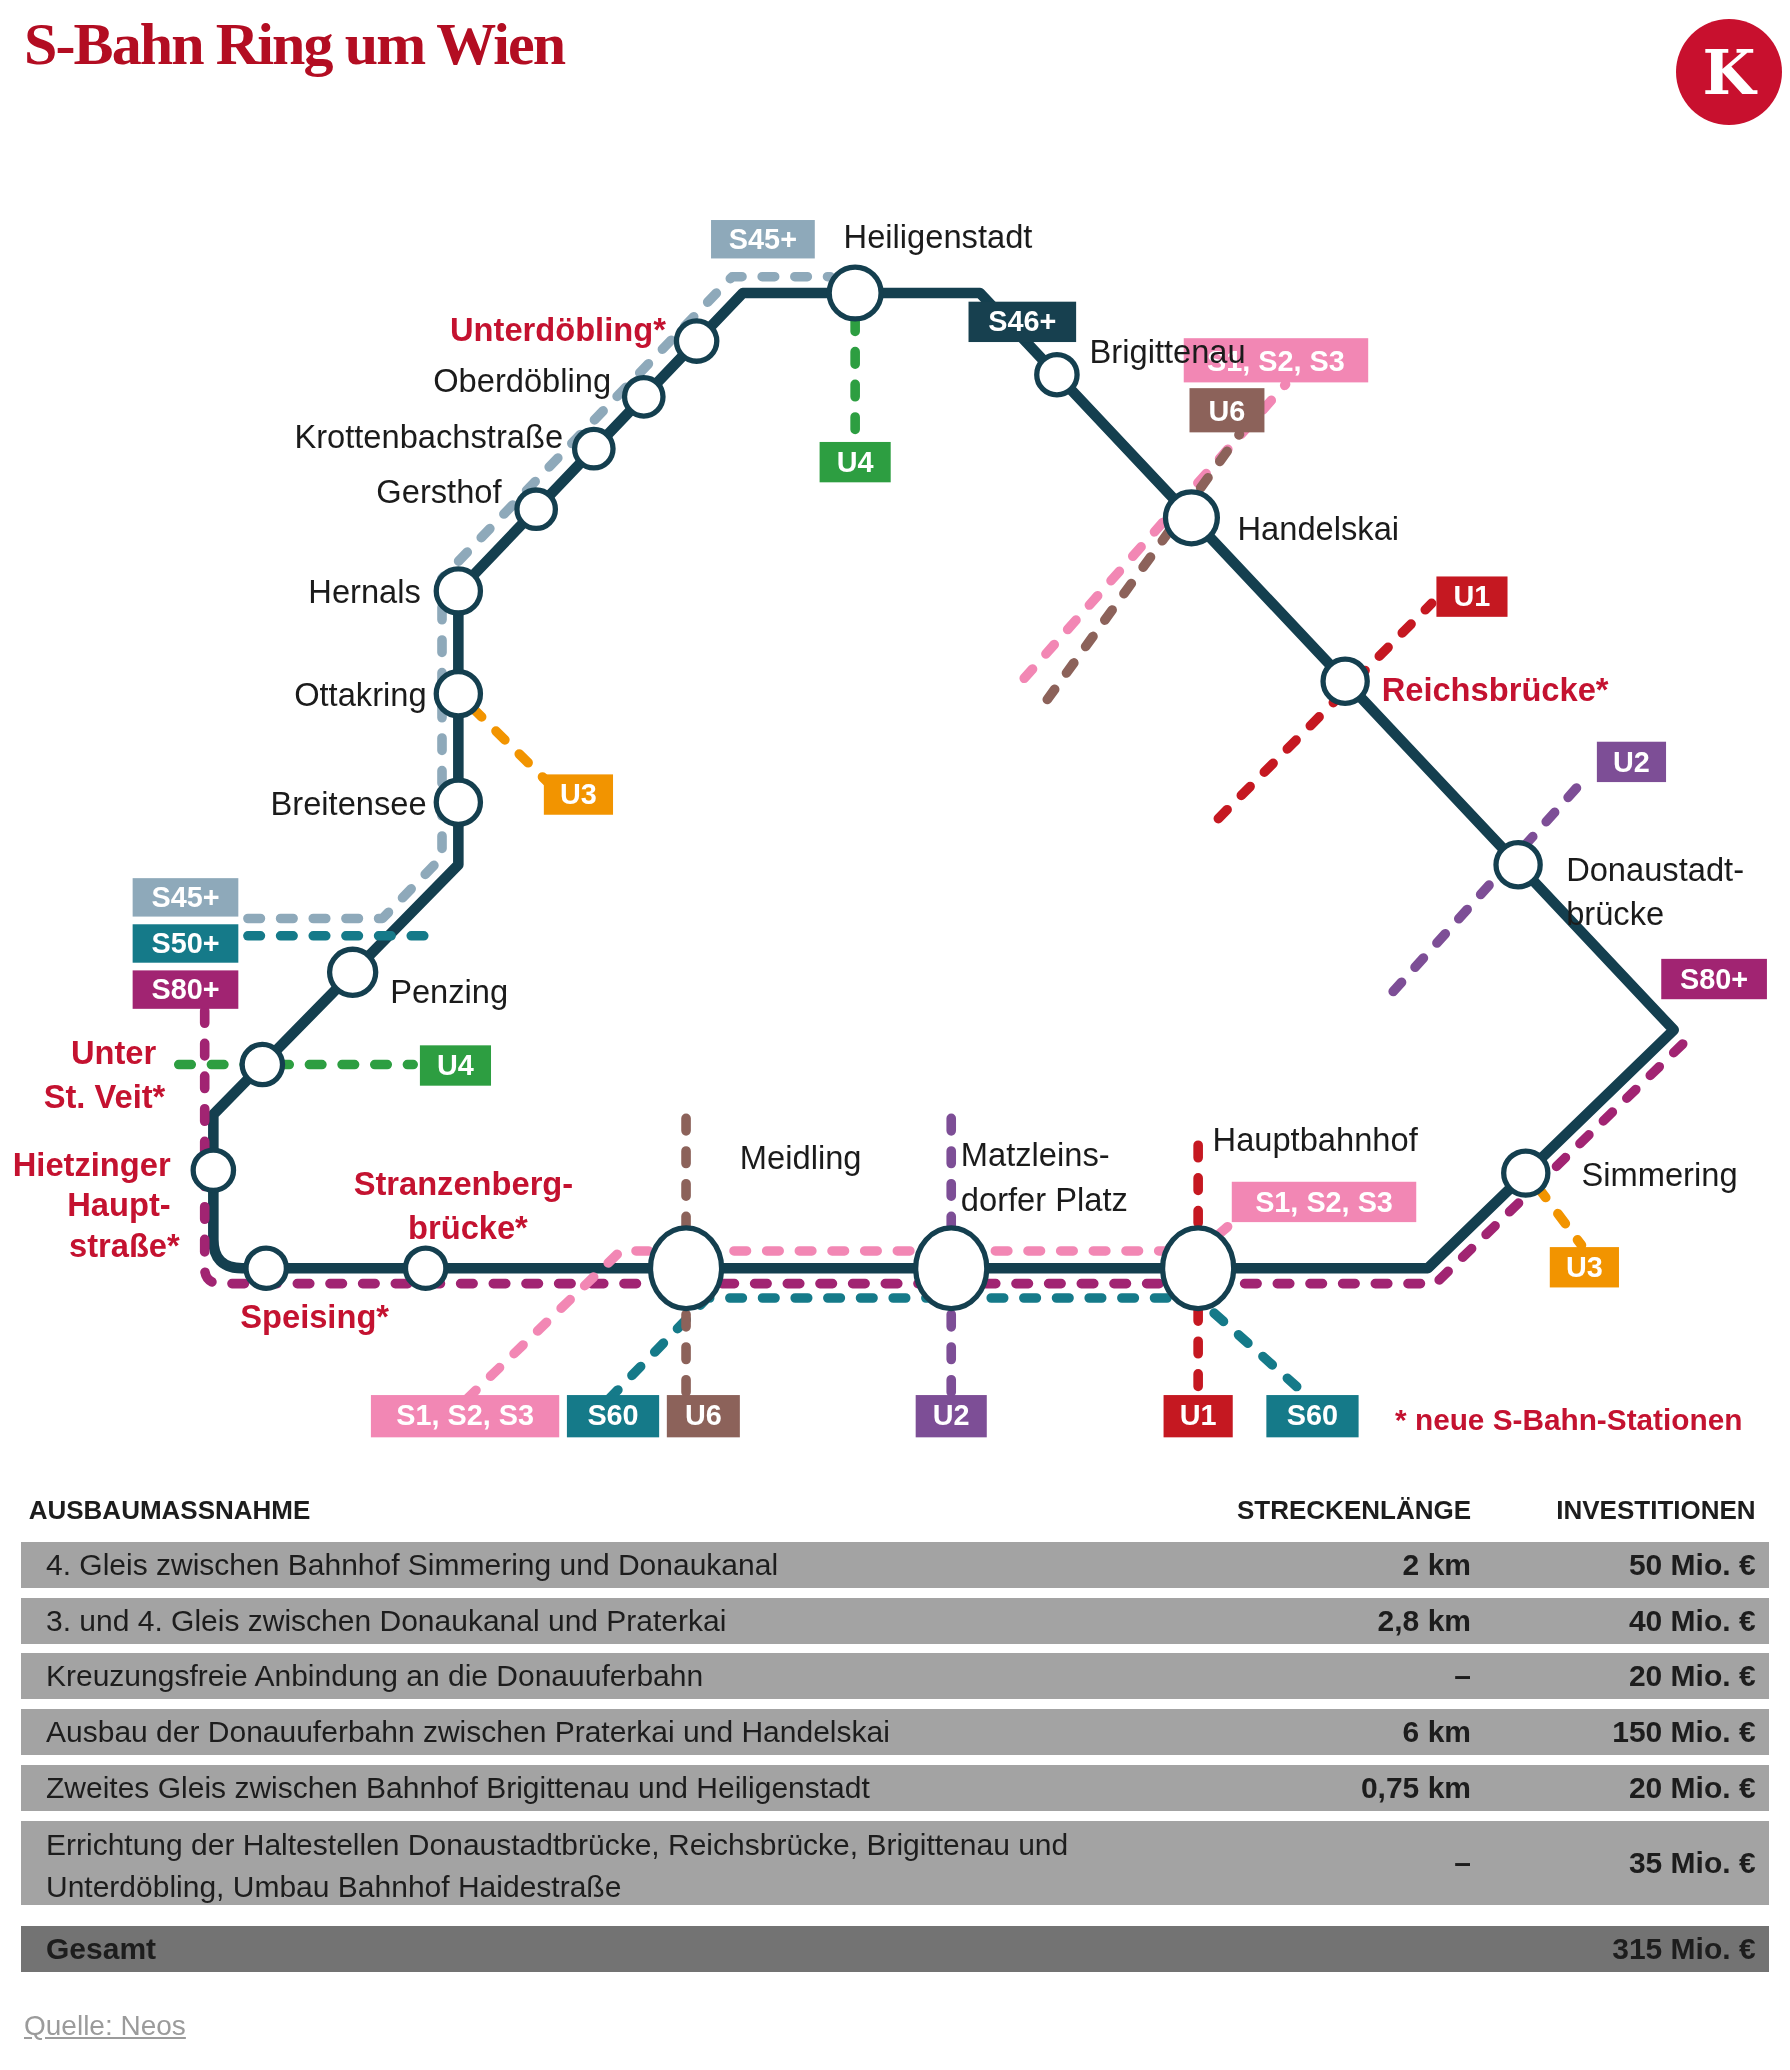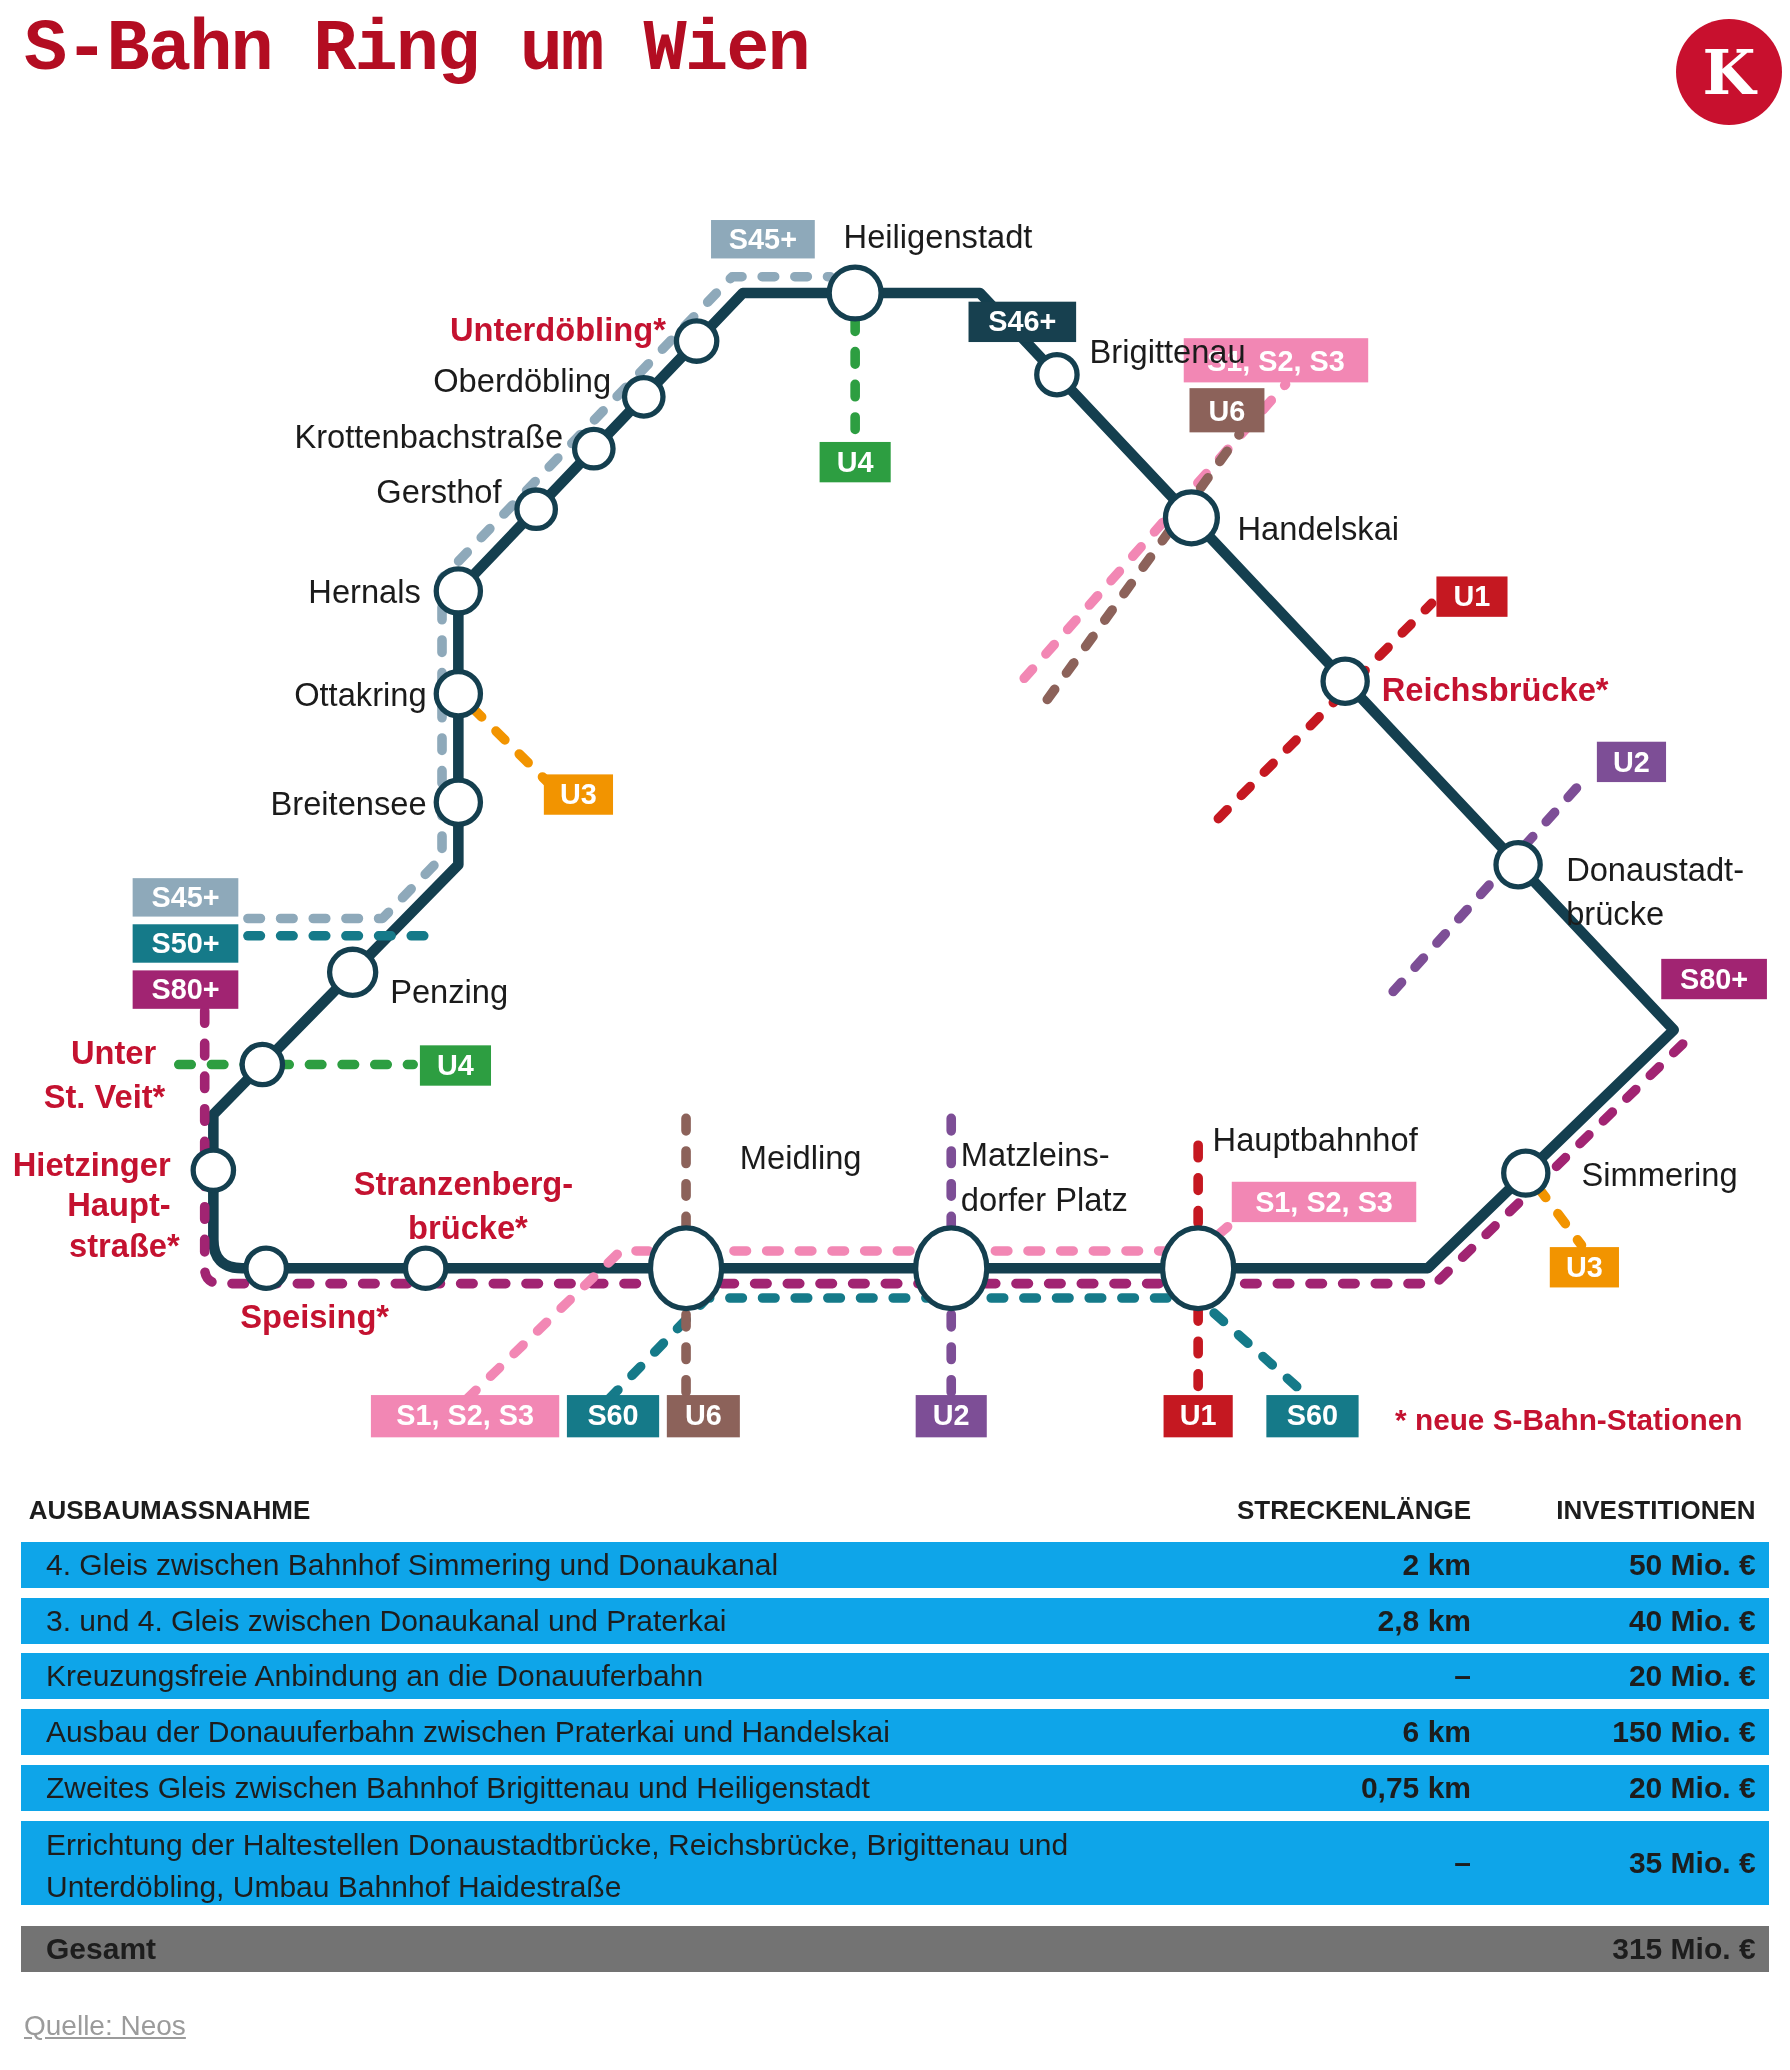--- a/index.html
+++ b/index.html
@@ -1,30 +1,30 @@
 <!DOCTYPE html>
 <html><head>
 <meta charset="utf-8">
 <style>
   html,body{margin:0;padding:0;background:#ffffff;}
   .page{position:relative;width:1791px;height:2070px;background:#ffffff;
         font-family:"Liberation Sans",sans-serif;overflow:hidden;}
-  .title{position:absolute;left:24px;top:13.4px;font-family:Liberation Mono, monospace;
-         font-weight:700;font-size:72px;line-height:1.05;color:#B30D22;letter-spacing:-1.9px;}
+  .title{position:absolute;left:24px;top:13.4px;font-family:Liberation Serif, serif;
+         font-weight:700;font-size:60px;line-height:1.05;color:#B30D22;letter-spacing:-1.9px;}
   .klogo{position:absolute;left:1676px;top:19px;width:106px;height:106px;border-radius:50%;
          background:#C8102E;display:flex;align-items:center;justify-content:center;}
   .klogo span{font-family:"DejaVu Serif",serif;font-weight:700;font-size:61px;color:#ffffff;}
   svg.map{position:absolute;left:0;top:0;}
   .lbl{font-size:34px;fill:#1B1B1B;}
   .lbl-red{font-size:34px;font-weight:700;fill:#C41230;}
   .badge-txt{font-size:30px;font-weight:700;fill:#ffffff;text-anchor:middle;}
   .note-txt{font-size:31px;font-weight:700;fill:#C41230;}
   .thead{position:absolute;left:21px;width:1748px;top:1491px;height:38px;display:flex;
          font-size:26px;font-weight:700;color:#1d1d1d;line-height:38px;}
-  .trow{position:absolute;left:21px;width:1748px;background:#0ea5e9;display:flex;
+  .trow{position:absolute;left:21px;width:1748px;background:#a3a3a3;display:flex;
         font-size:30px;color:#1d1d1d;}
   .trow.single{height:46px;line-height:46px;}
   .trow.double{height:84px;align-items:center;}
   .trow.total{height:46px;line-height:46px;background:#737373;font-weight:700;}
   .c-measure{flex:1;padding-left:25px;}
   .thead .c-measure{padding-left:7.7px;}
   .c-length{width:250px;text-align:right;font-weight:700;}
   .c-invest{width:298px;text-align:right;font-weight:700;padding-right:13.4px;box-sizing:border-box;}
   .thead .c-length,.thead .c-invest{font-weight:700;}
   .double .c-measure{line-height:42px;padding-top:5.8px;}

